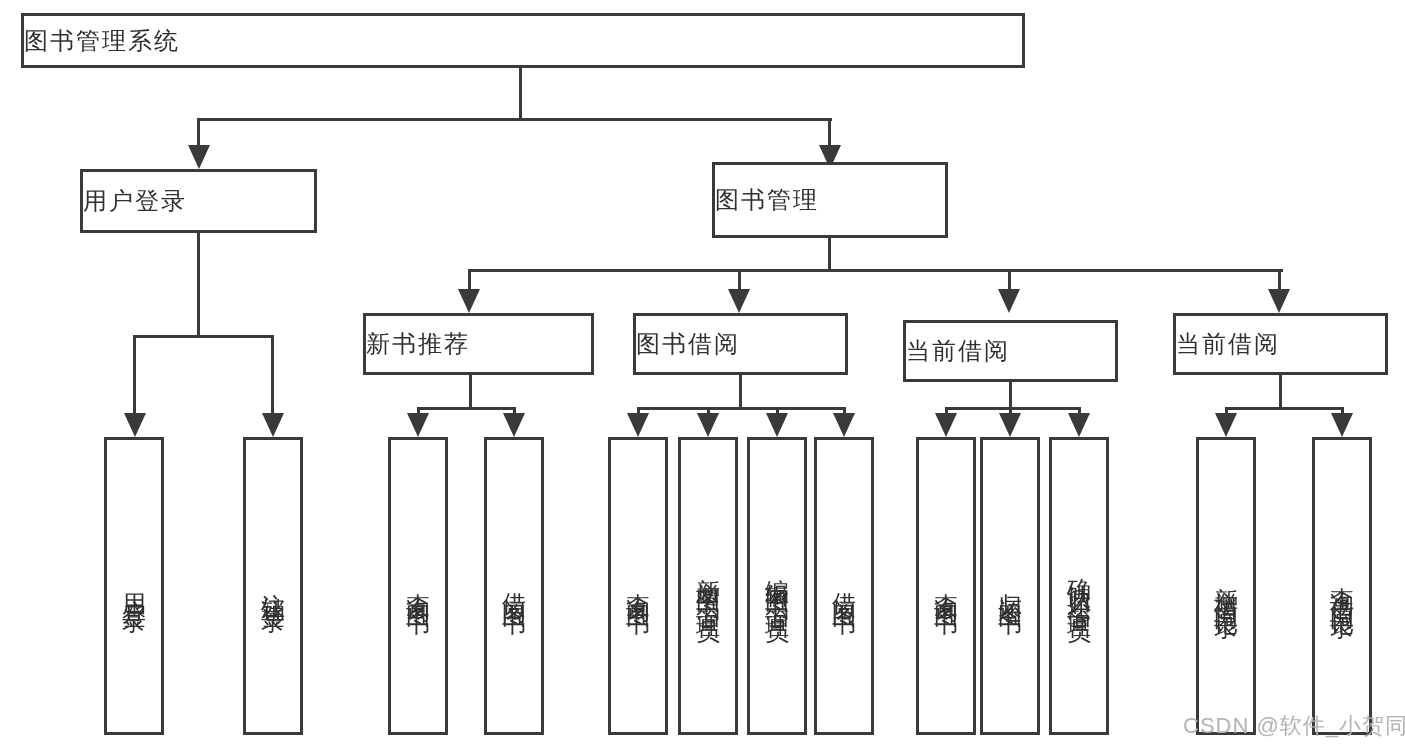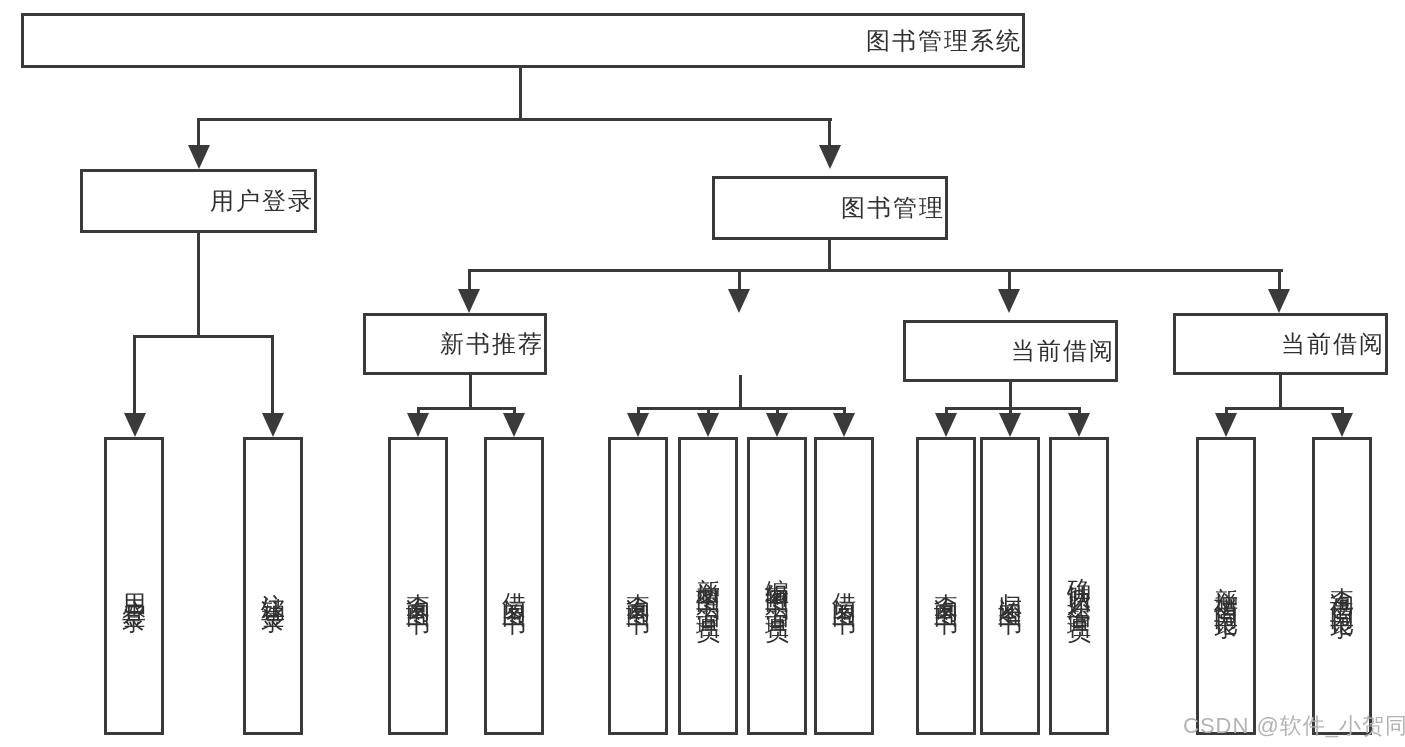--- a/index.html
+++ b/index.html
@@ -8,21 +8,21 @@
     width:1405px;height:747px;
     background:#ffffff;
     font-family:"Liberation Sans","DejaVu Sans",sans-serif;
     overflow:hidden;
   }
   
   .hbox{
     position:absolute;
     background:#ffffff;
     border:3px solid #3a3a3a;
-    display:flex;align-items:center;justify-content:flex-end;
+    display:flex;align-items:center;justify-content:flex-start;
     box-sizing:border-box;
     color:#303030;
     font-size:24px;
     letter-spacing:2px;
     z-index:2;
   }
   
   .vbox{
     position:absolute;
     background:#ffffff;
@@ -72,21 +72,21 @@
   <div class="ln" style="left:519px;top:68px;width:3px;height:50px"></div>
   <div class="ln" style="left:197px;top:118px;width:635px;height:3px"></div>
   <div class="ln" style="left:197px;top:118px;width:3px;height:32px"></div>
   <div class="ar" style="left:188px;top:145px"></div>
   <div class="ln" style="left:828px;top:118px;width:3px;height:32px"></div>
   <div class="ar" style="left:819px;top:145px"></div>
 
   <div class="hbox" style="left:80px;top:169px;width:237px;height:64px">
     <span>用户登录</span>
   </div>
-  <div class="hbox" style="left:712px;top:176px;width:236px;height:64px">
+  <div class="hbox" style="left:712px;top:162px;width:236px;height:76px">
     <span>图书管理</span>
   </div>
 
   <div class="ln" style="left:197px;top:233px;width:3px;height:102px"></div>
   <div class="ln" style="left:133px;top:335px;width:141px;height:3px"></div>
   <div class="ln" style="left:133px;top:335px;width:3px;height:80px"></div>
   <div class="ar" style="left:124px;top:413px"></div>
   <div class="ln" style="left:271px;top:335px;width:3px;height:80px"></div>
   <div class="ar" style="left:262px;top:413px"></div>
 
@@ -94,22 +94,25 @@
   <div class="ln" style="left:468px;top:269px;width:815px;height:3px"></div>
   <div class="ln" style="left:468px;top:269px;width:3px;height:22px"></div>
   <div class="ar" style="left:458px;top:289px"></div>
   <div class="ln" style="left:738px;top:269px;width:3px;height:22px"></div>
   <div class="ar" style="left:728px;top:289px"></div>
   <div class="ln" style="left:1008px;top:269px;width:3px;height:22px"></div>
   <div class="ar" style="left:998px;top:289px"></div>
   <div class="ln" style="left:1278px;top:269px;width:3px;height:22px"></div>
   <div class="ar" style="left:1268px;top:289px"></div>
 
-  <div class="hbox" style="left:363px;top:313px;width:184px;height:62px">
+  <div class="hbox" style="left:363px;top:313px;width:231px;height:62px">
     <span>新书推荐</span>
+  </div>
+  <div class="hbox" style="left:633px;top:313px;width:215px;height:62px">
+    <span>图书借阅</span>
   </div>
   <div class="hbox" style="left:903px;top:320px;width:215px;height:62px">
     <span>当前借阅</span>
   </div>
   <div class="hbox" style="left:1173px;top:313px;width:215px;height:62px">
     <span>当前借阅</span>
   </div>
 
   <div class="ln" style="left:469px;top:375px;width:3px;height:32px"></div>
   <div class="ln" style="left:417px;top:407px;width:99px;height:3px"></div>

